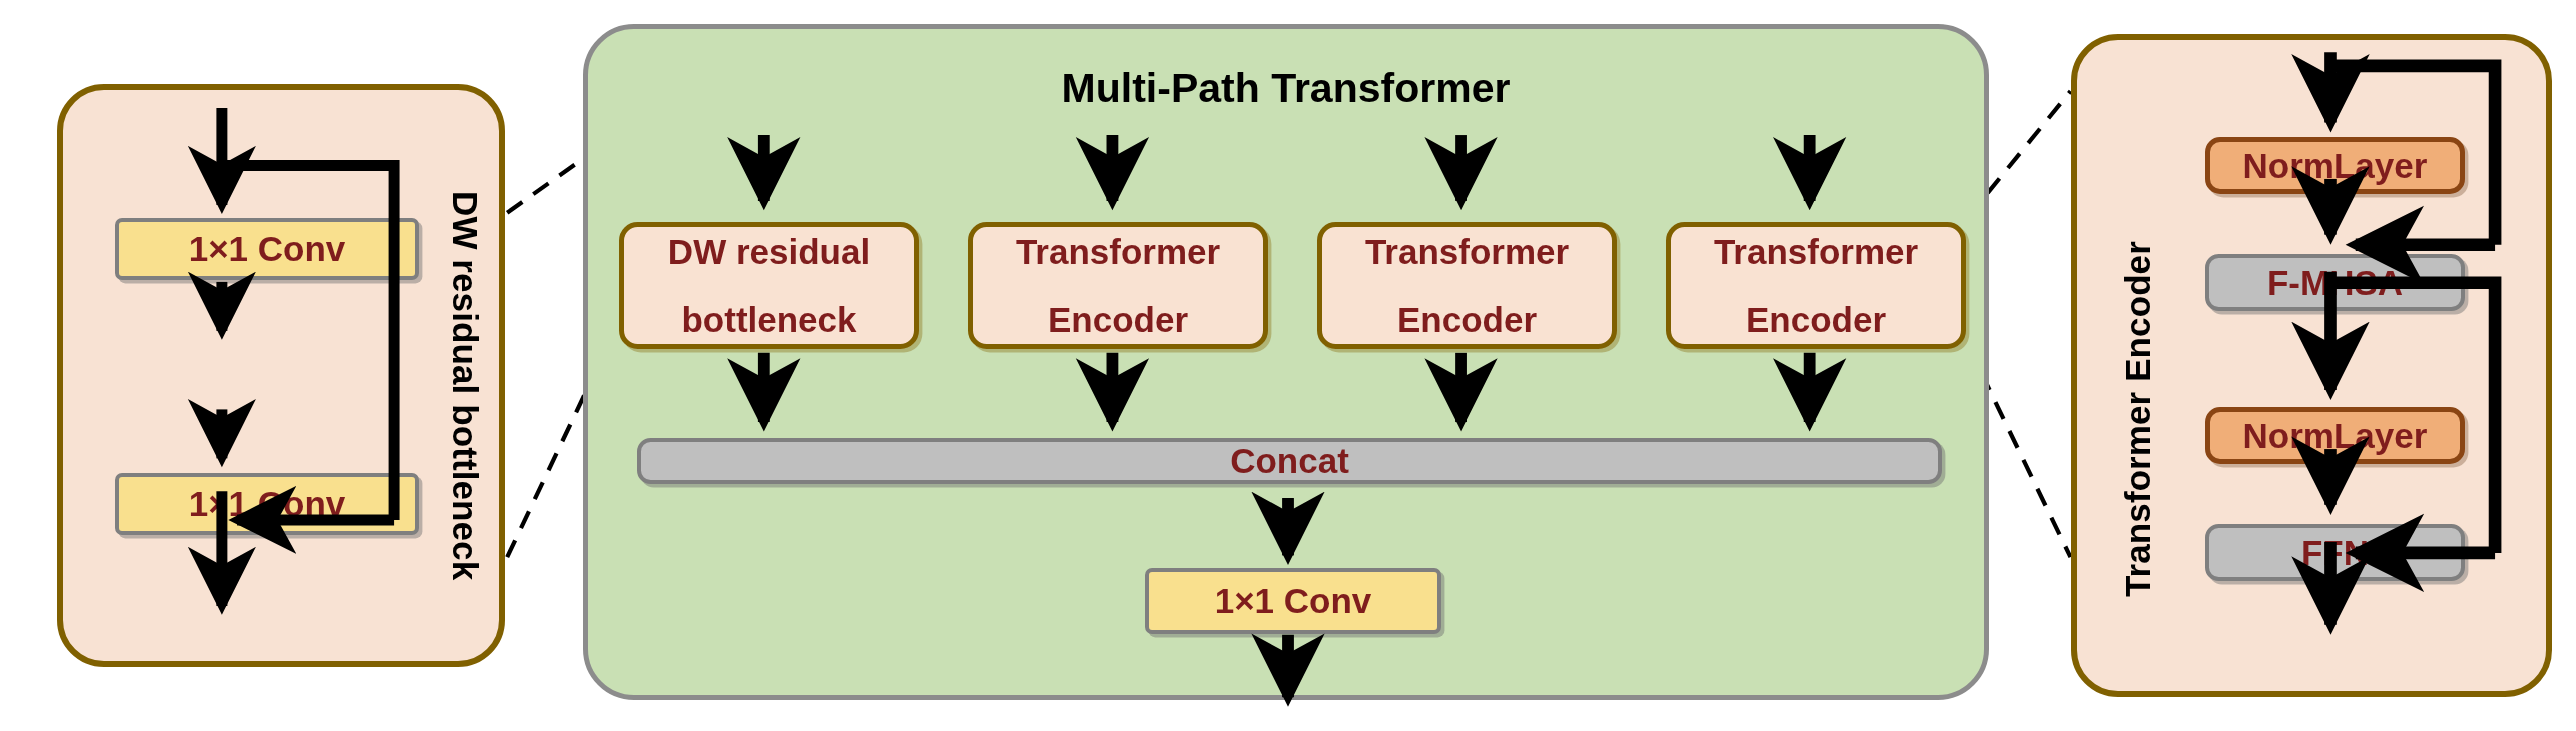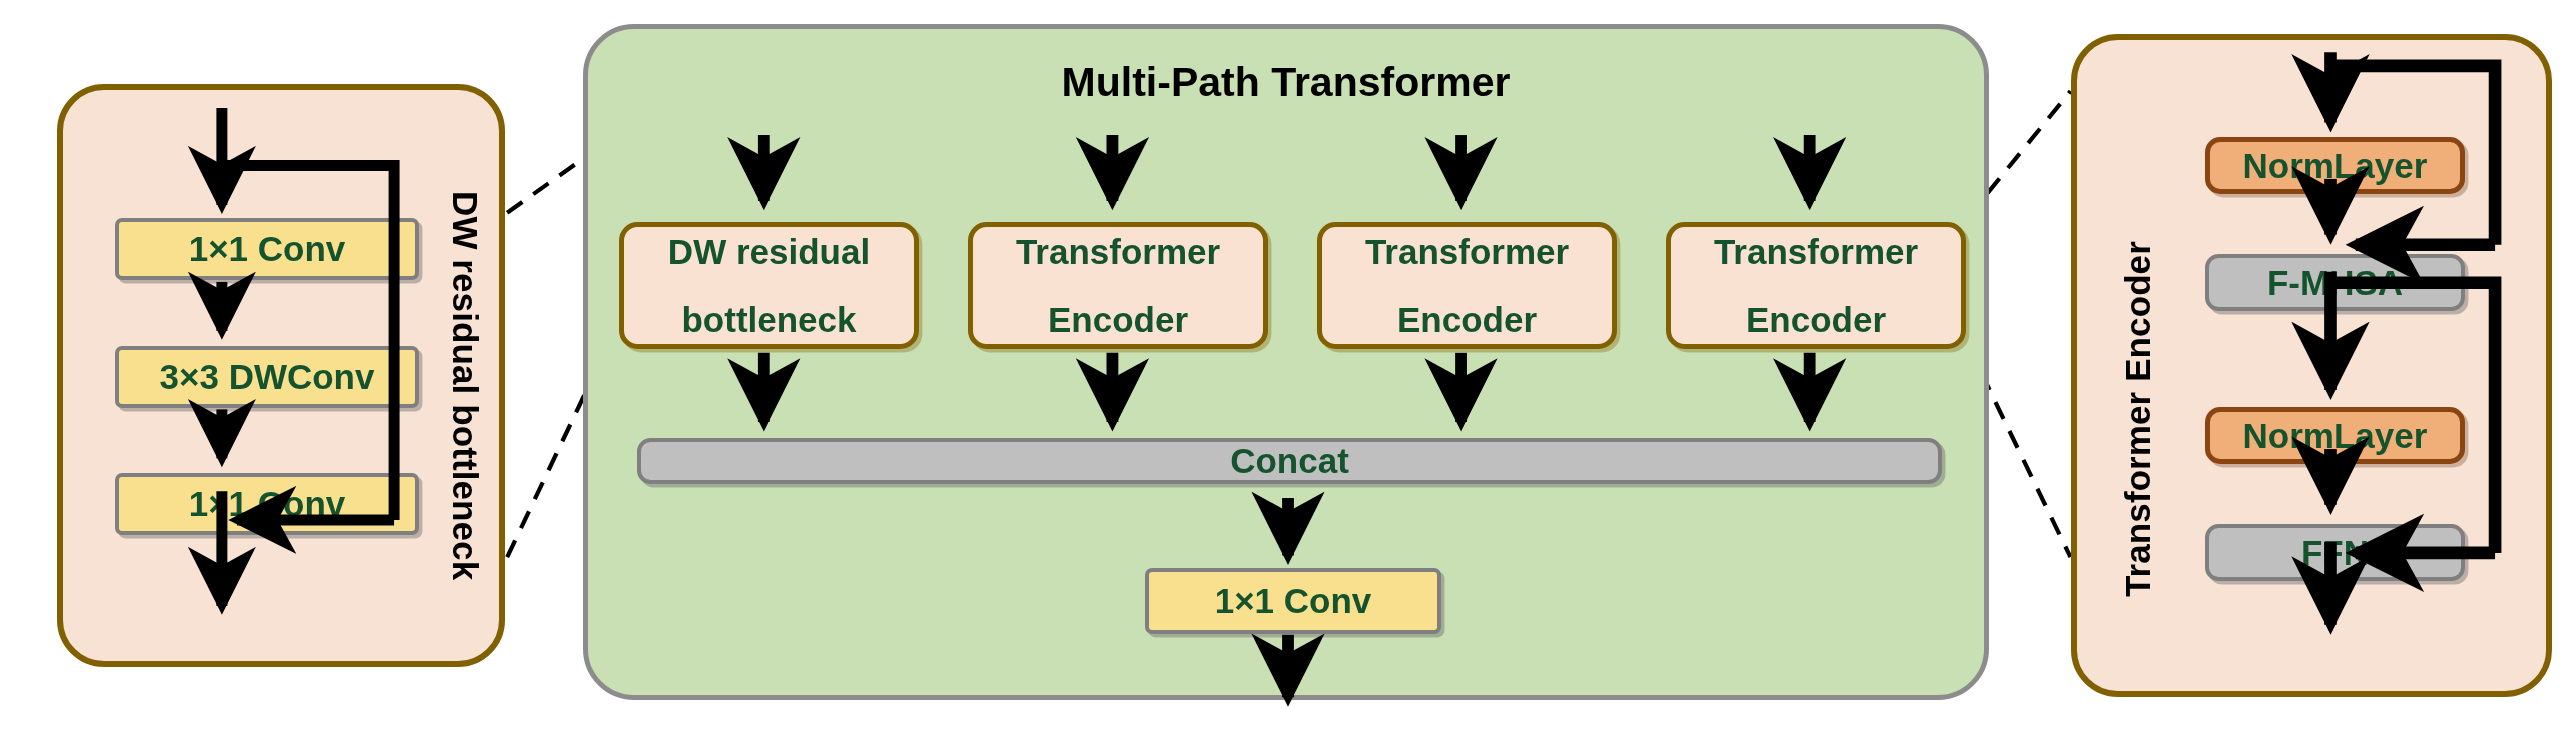--- a/index.html
+++ b/index.html
@@ -14,21 +14,21 @@
 
   
   .vlabel{position:absolute;white-space:nowrap;color:#000;
           font-size:35px;font-weight:700;letter-spacing:0.1px;}
   .vlabel.cw{transform-origin:left top;transform:rotate(90deg);}
   .vlabel.ccw{transform-origin:left top;transform:rotate(-90deg);}
 
   
   .node{position:absolute;box-sizing:border-box;display:flex;
         align-items:center;justify-content:center;text-align:left;
-        color:#14532d;line-height:1.12;}
+        color:#7f1d1d;line-height:1.12;}
   .node.yellow{background:#F9E08E;border:4.2px solid #7f7f7f;border-radius:7px;
                font-size:35px;font-weight:700;
                box-shadow:3.4px 3.4px 0 rgba(110,110,110,.45);}
   .node.gray{background:#BFBFBF;border:4.2px solid #7f7f7f;border-radius:13.5px;
              font-size:35px;font-weight:700;
              box-shadow:3.4px 3.4px 0 rgba(110,110,110,.45);}
   .node.orange{background:#F0AE78;border:5px solid #8a4513;border-radius:15px;
                font-size:35px;font-weight:700;
                box-shadow:3.4px 3.4px 0 rgba(120,80,50,.35);}
   .node.peach{background:#F9E2D2;border:5px solid #806000;border-radius:18.6px;
@@ -47,21 +47,20 @@
 <body>
 
 <div id="stage">
 
   <div class="panel side-panel" style="left:57px;top:84px;width:448px;height:583px;">
 
     <div class="vlabel cw" style="left:422px;top:101px;">DW residual bottleneck</div>
 
     <div class="node yellow" style="left:52px;top:128px;width:304px;height:62px;">1×1 Conv</div>
 
-    <div class="node yellow" style="left:52px;top:256px;width:304px;height:62px;">3×3 DWConv</div>
 
     <div class="node yellow" style="left:52px;top:383px;width:304px;height:62px;">1×1 Conv</div>
   </div>
 
   <svg class="ov" viewBox="0 0 3050 866" width="2576" height="731">
     <defs>
       <marker id="ah" markerWidth="7" markerHeight="7" refX="5.4" refY="3.5" orient="auto" markerUnits="strokeWidth">
         <path d="M0,0.4 L6.2,3.5 L0,6.6 L1.7,3.5 Z" fill="#000"></path>
       </marker>
     </defs>
@@ -81,21 +80,21 @@
 
   <svg class="ov" viewBox="0 0 3050 866" width="2576" height="731">
     <line x1="600" y1="252" x2="718" y2="168" stroke="#000" stroke-width="5" stroke-dasharray="22 16"></line>
     <line x1="600" y1="660" x2="718" y2="412" stroke="#000" stroke-width="5" stroke-dasharray="22 16"></line>
     <line x1="2330" y1="258" x2="2452" y2="108" stroke="#000" stroke-width="5" stroke-dasharray="22 16"></line>
     <line x1="2330" y1="408" x2="2452" y2="660" stroke="#000" stroke-width="5" stroke-dasharray="22 16"></line>
   </svg>
 
   <div class="panel green-panel" style="left:583px;top:24px;width:1406px;height:676px;">
 
-    <div class="center-title" style="top:30px;">Multi-Path Transformer</div>
+    <div class="center-title" style="top:36px;">Multi-Path Transformer</div>
 
     <div class="node peach" style="left:31px;top:193px;width:300px;height:127px;flex-direction:column;">
       <span>DW residual</span>
       <span>bottleneck</span>
     </div>
 
     <div class="node peach" style="left:380px;top:193px;width:300px;height:127px;flex-direction:column;">
       <span>Transformer</span>
       <span>Encoder</span>
     </div>

